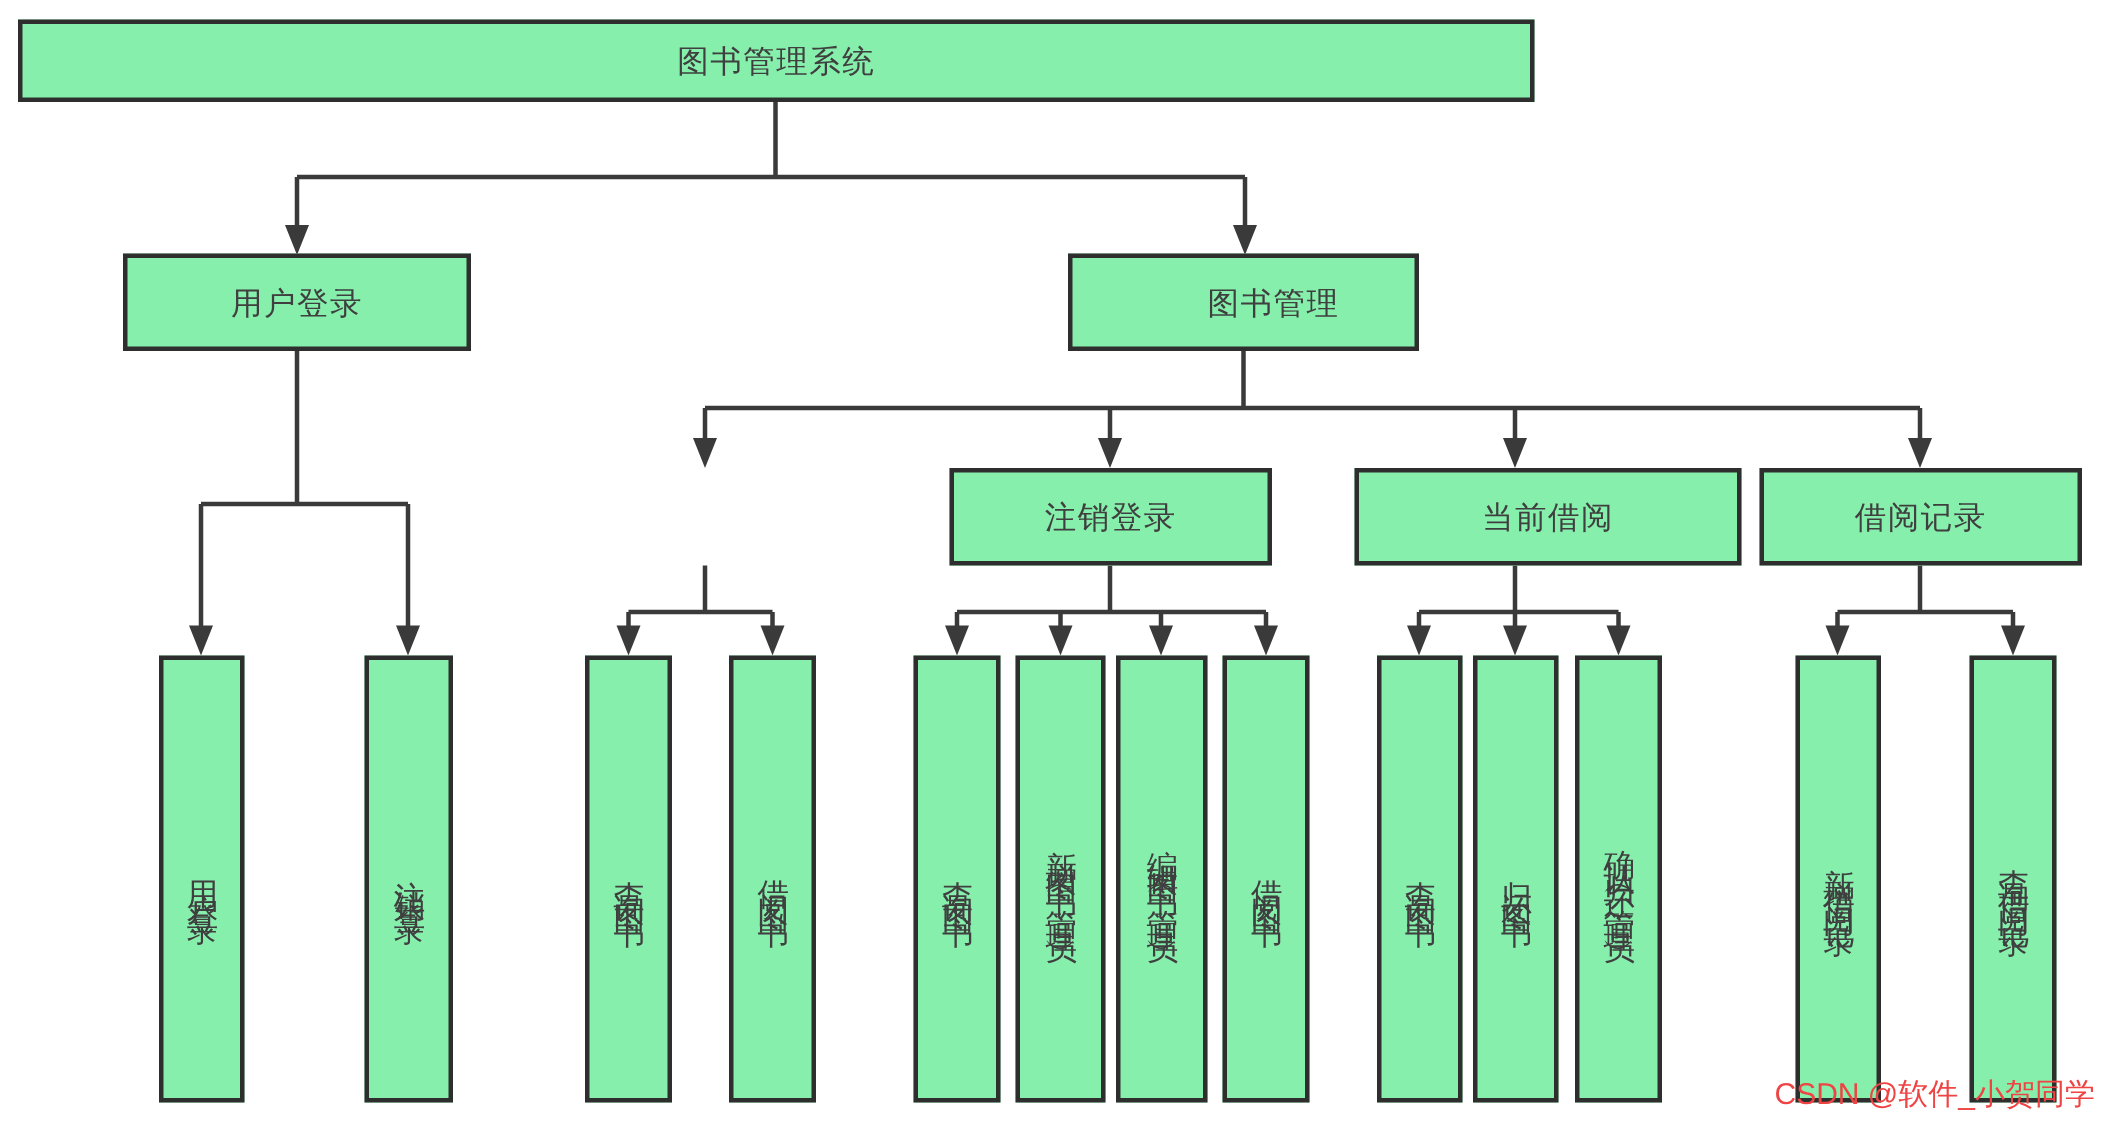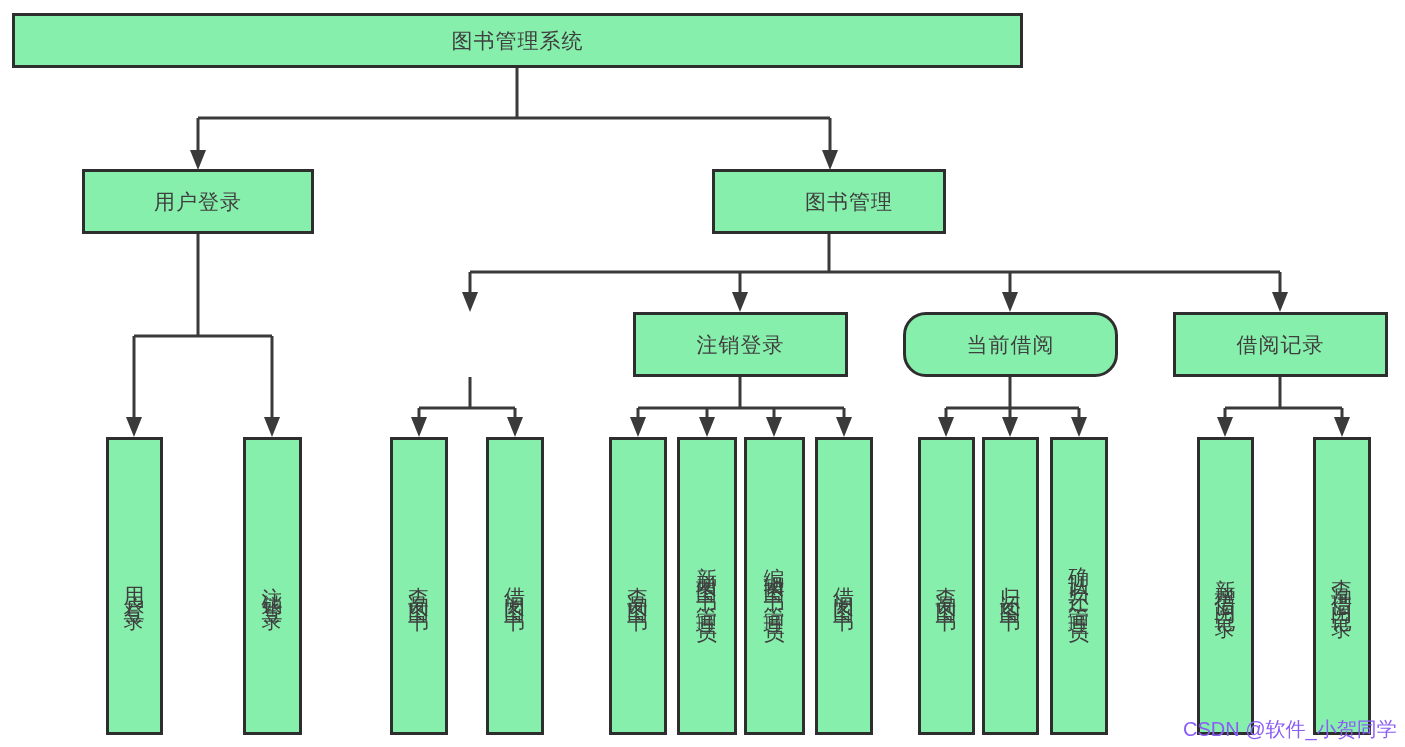--- a/index.html
+++ b/index.html
@@ -34,21 +34,21 @@
     text-orientation: mixed;
     letter-spacing: 8px;
     line-height: 1;
   }
   .watermark {
     position: absolute;
     left: 1183px;
     top: 716px;
     font-size: 20px;
     white-space: nowrap;
-    color: #8b5cf6;
+    color: #ef4444;
     z-index: 5;
   }
 </style>
 </head>
 <body>
 
 <div class="canvas">
 
   <svg class="wires" width="1405" height="747" viewBox="0 0 1405 747" aria-hidden="true">
     <g stroke="#3a3a3a" stroke-width="3" fill="none">
@@ -89,21 +89,21 @@
       <polygon points="1334,417 1350,417 1342,437"></polygon>
     </g>
   </svg>
 
   <div class="node h-node" style="left:12px; top:13px; width:1011px; height:55px;">图书管理系统</div>
 
   <div class="node h-node" style="left:82px; top:169px; width:232px; height:65px;">用户登录</div>
   <div class="node h-node" style="left:712px; top:169px; width:234px; height:65px;padding-left:40px;">图书管理</div>
 
   <div class="node h-node" style="left:633px; top:312px; width:215px; height:65px;">注销登录</div>
-  <div class="node h-node" style="left:903px; top:312px; width:215px; height:65px;border-radius:23px;">当前借阅</div>
+  <div class="node h-node" style="left:903px; top:312px; width:258px; height:65px;">当前借阅</div>
   <div class="node h-node" style="left:1173px; top:312px; width:215px; height:65px;">借阅记录</div>
 
   <div class="node v-node" style="left:106px; top:437px; width:57px; height:298px;">用户登录</div>
   <div class="node v-node" style="left:243px; top:437px; width:59px; height:298px;">注销登录</div>
 
   <div class="node v-node" style="left:390px; top:437px; width:58px; height:298px;">查询图书</div>
   <div class="node v-node" style="left:486px; top:437px; width:58px; height:298px;">借阅图书</div>
 
   <div class="node v-node" style="left:609px; top:437px; width:58px; height:298px;">查询图书</div>
   <div class="node v-node" style="left:677px; top:437px; width:60px; height:298px;">新增图书（管理员）</div>

